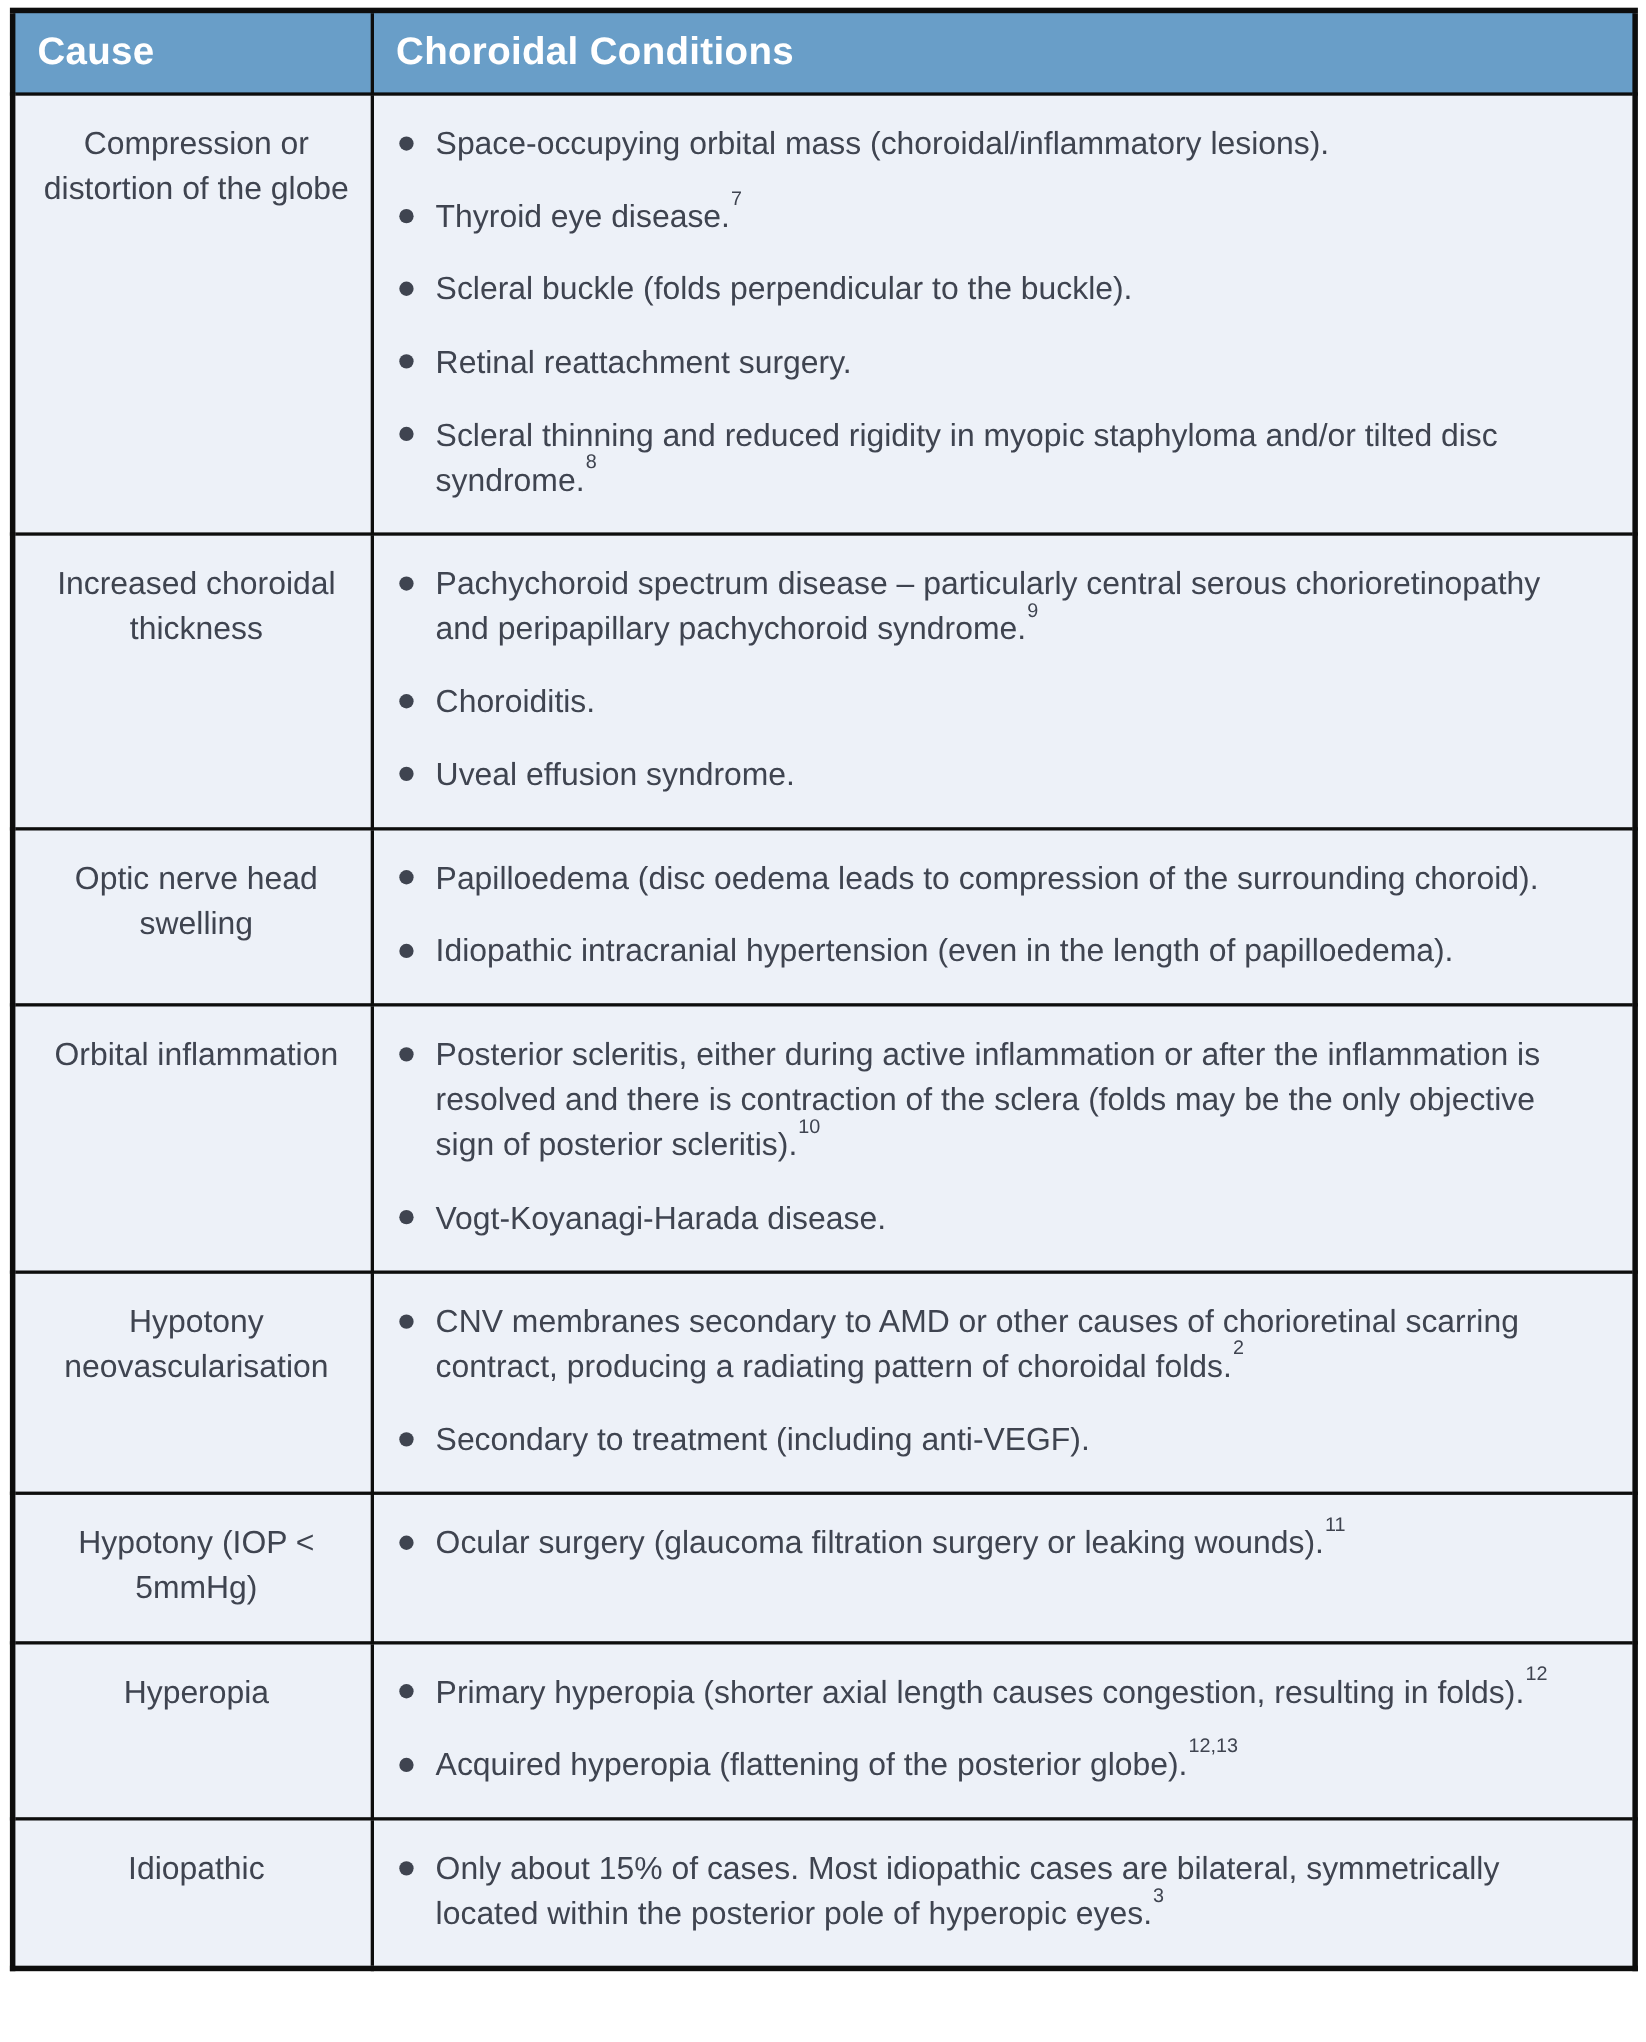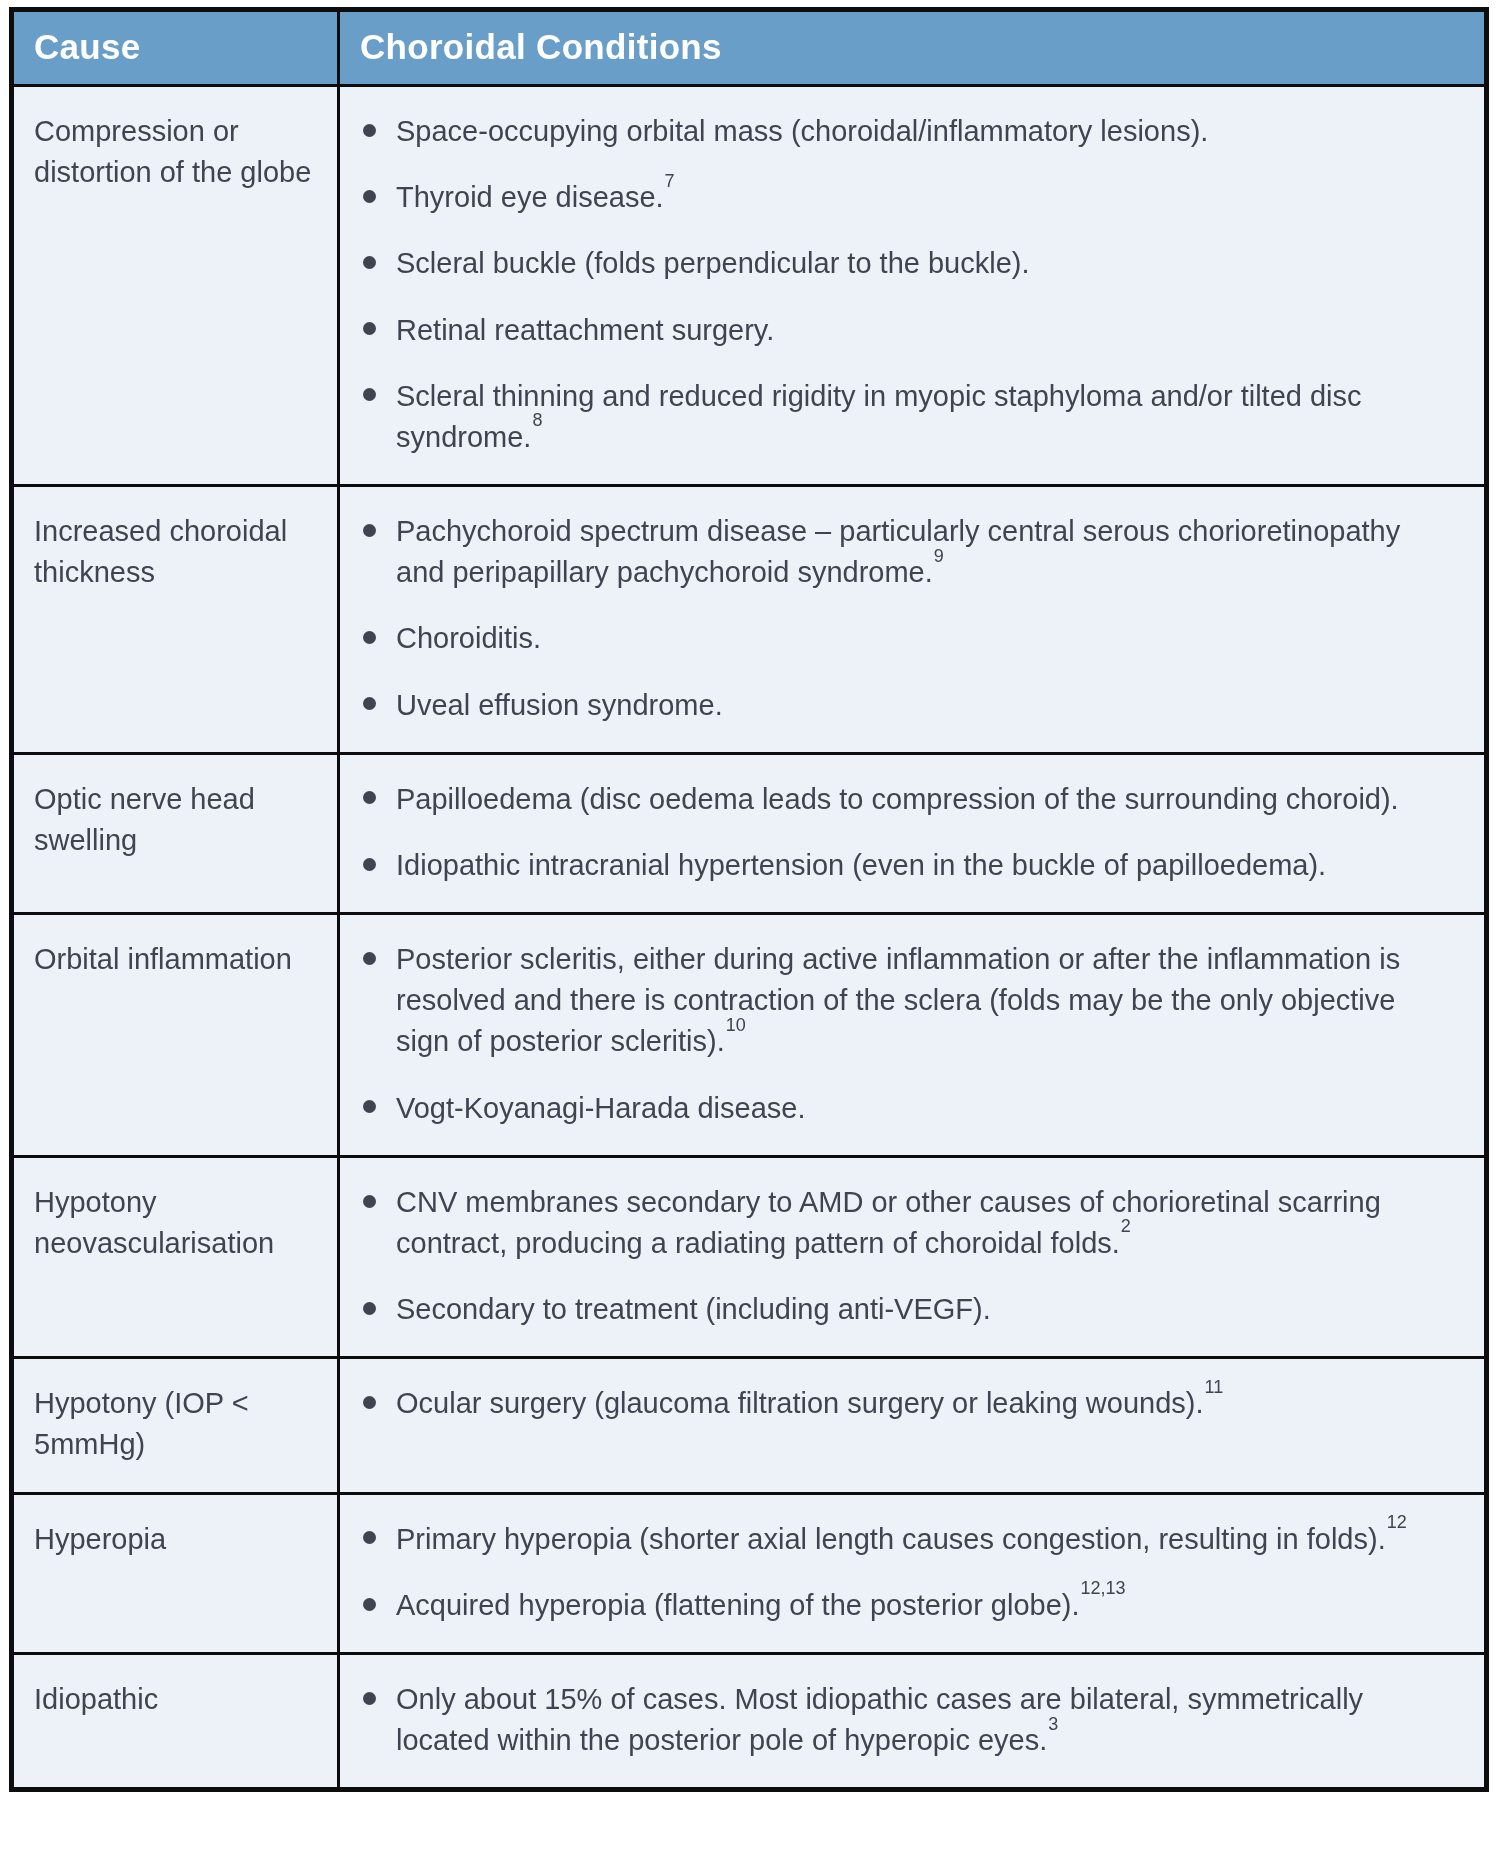--- a/index.html
+++ b/index.html
@@ -41,20 +41,21 @@
   td{
     background:var(--cell-bg);
     vertical-align:top;
     border:3px solid var(--border);
     font-size:29px;
     line-height:1.42;
     font-weight:400;
   }
   td.cause{
     padding:24px 14px 26px 20px;
+    text-align:center;
   }
   td.conditions{
     padding:24px 64px 26px 20px;
   }
   ul.cond-list{
     list-style:none;
     margin:0;
     padding:0;
   }
   ul.cond-list li{
@@ -115,21 +116,21 @@
               <li><span class="bullet"></span><span>Choroiditis.</span></li>
               <li><span class="bullet"></span><span>Uveal effusion syndrome.</span></li>
             </ul>
           </td>
         </tr>
         <tr>
           <td class="cause">Optic nerve head swelling</td>
           <td class="conditions">
             <ul class="cond-list">
               <li><span class="bullet"></span><span>Papilloedema (disc oedema leads to compression of the surrounding choroid).</span></li>
-              <li><span class="bullet"></span><span>Idiopathic intracranial hypertension (even in the buckle of papilloedema).</span></li>
+              <li><span class="bullet"></span><span>Idiopathic intracranial hypertension (even in the length of papilloedema).</span></li>
             </ul>
           </td>
         </tr>
         <tr>
           <td class="cause">Orbital inflammation</td>
           <td class="conditions">
             <ul class="cond-list">
               <li><span class="bullet"></span><span>Posterior scleritis, either during active inflammation or after the inflammation is resolved and there is contraction of the sclera (folds may be the only objective sign of posterior scleritis).</span><sup class="ref">10</sup></li>
               <li><span class="bullet"></span><span>Vogt-Koyanagi-Harada disease.</span></li>
             </ul>

